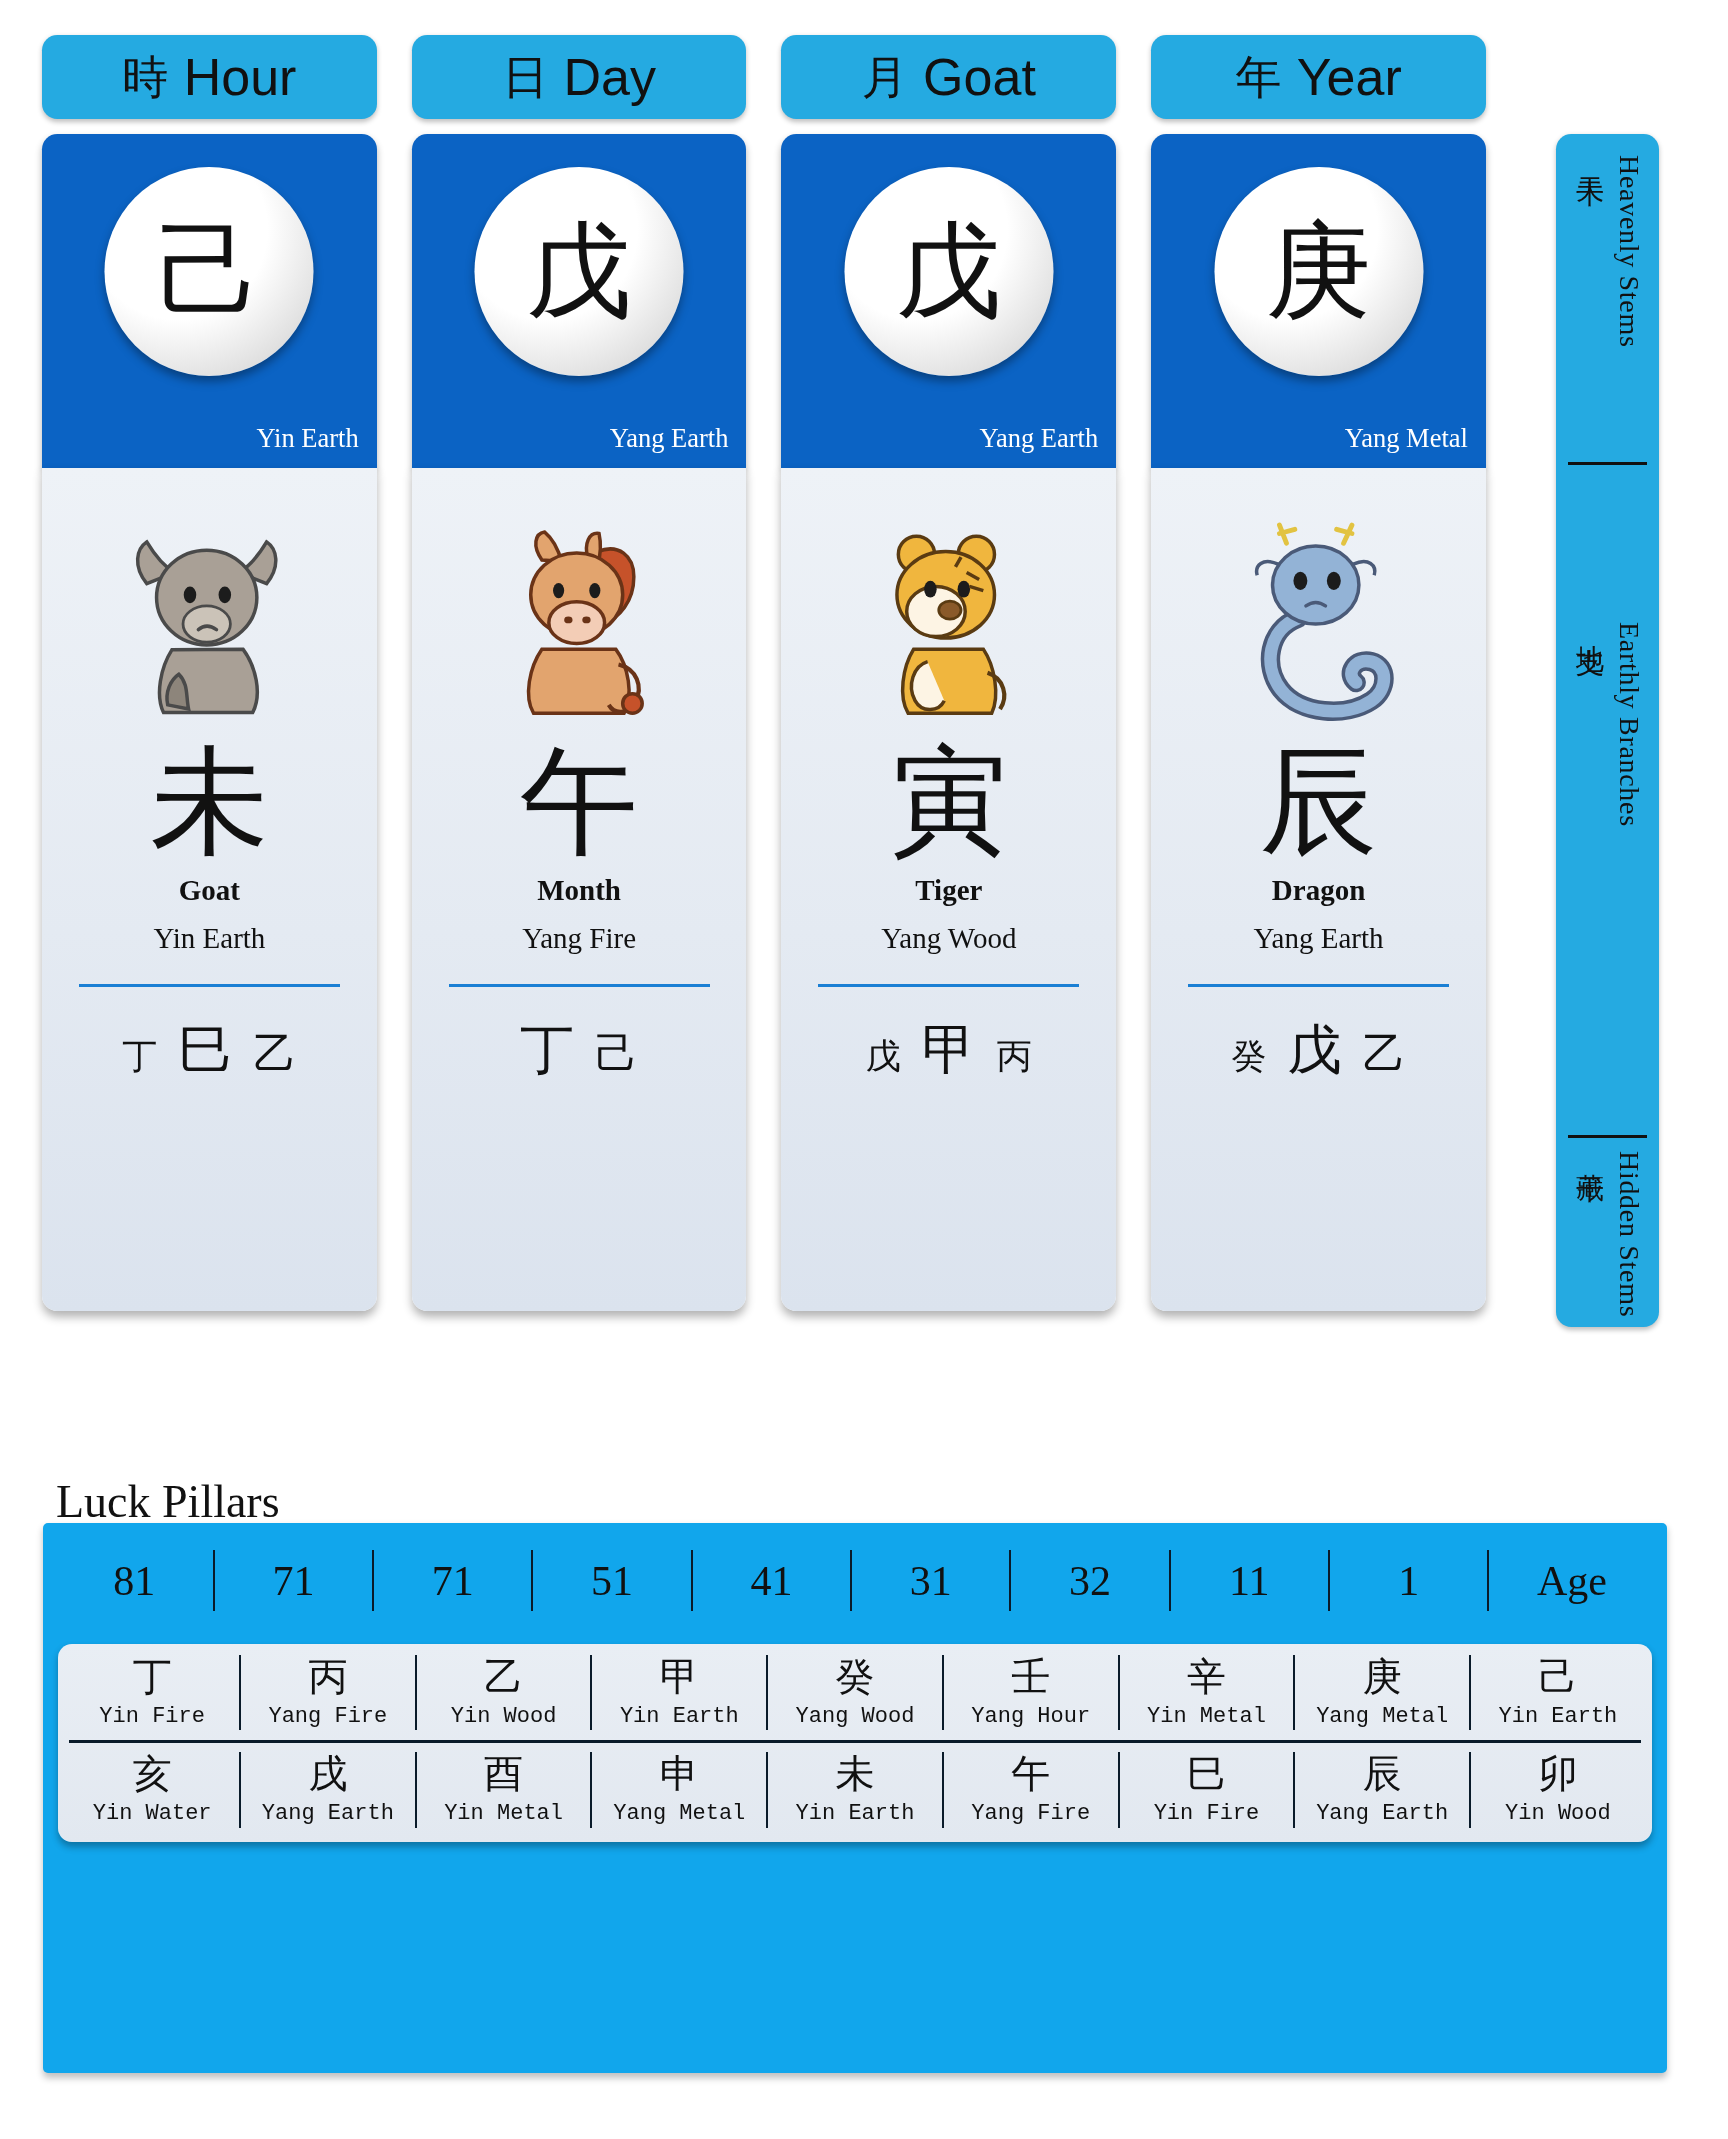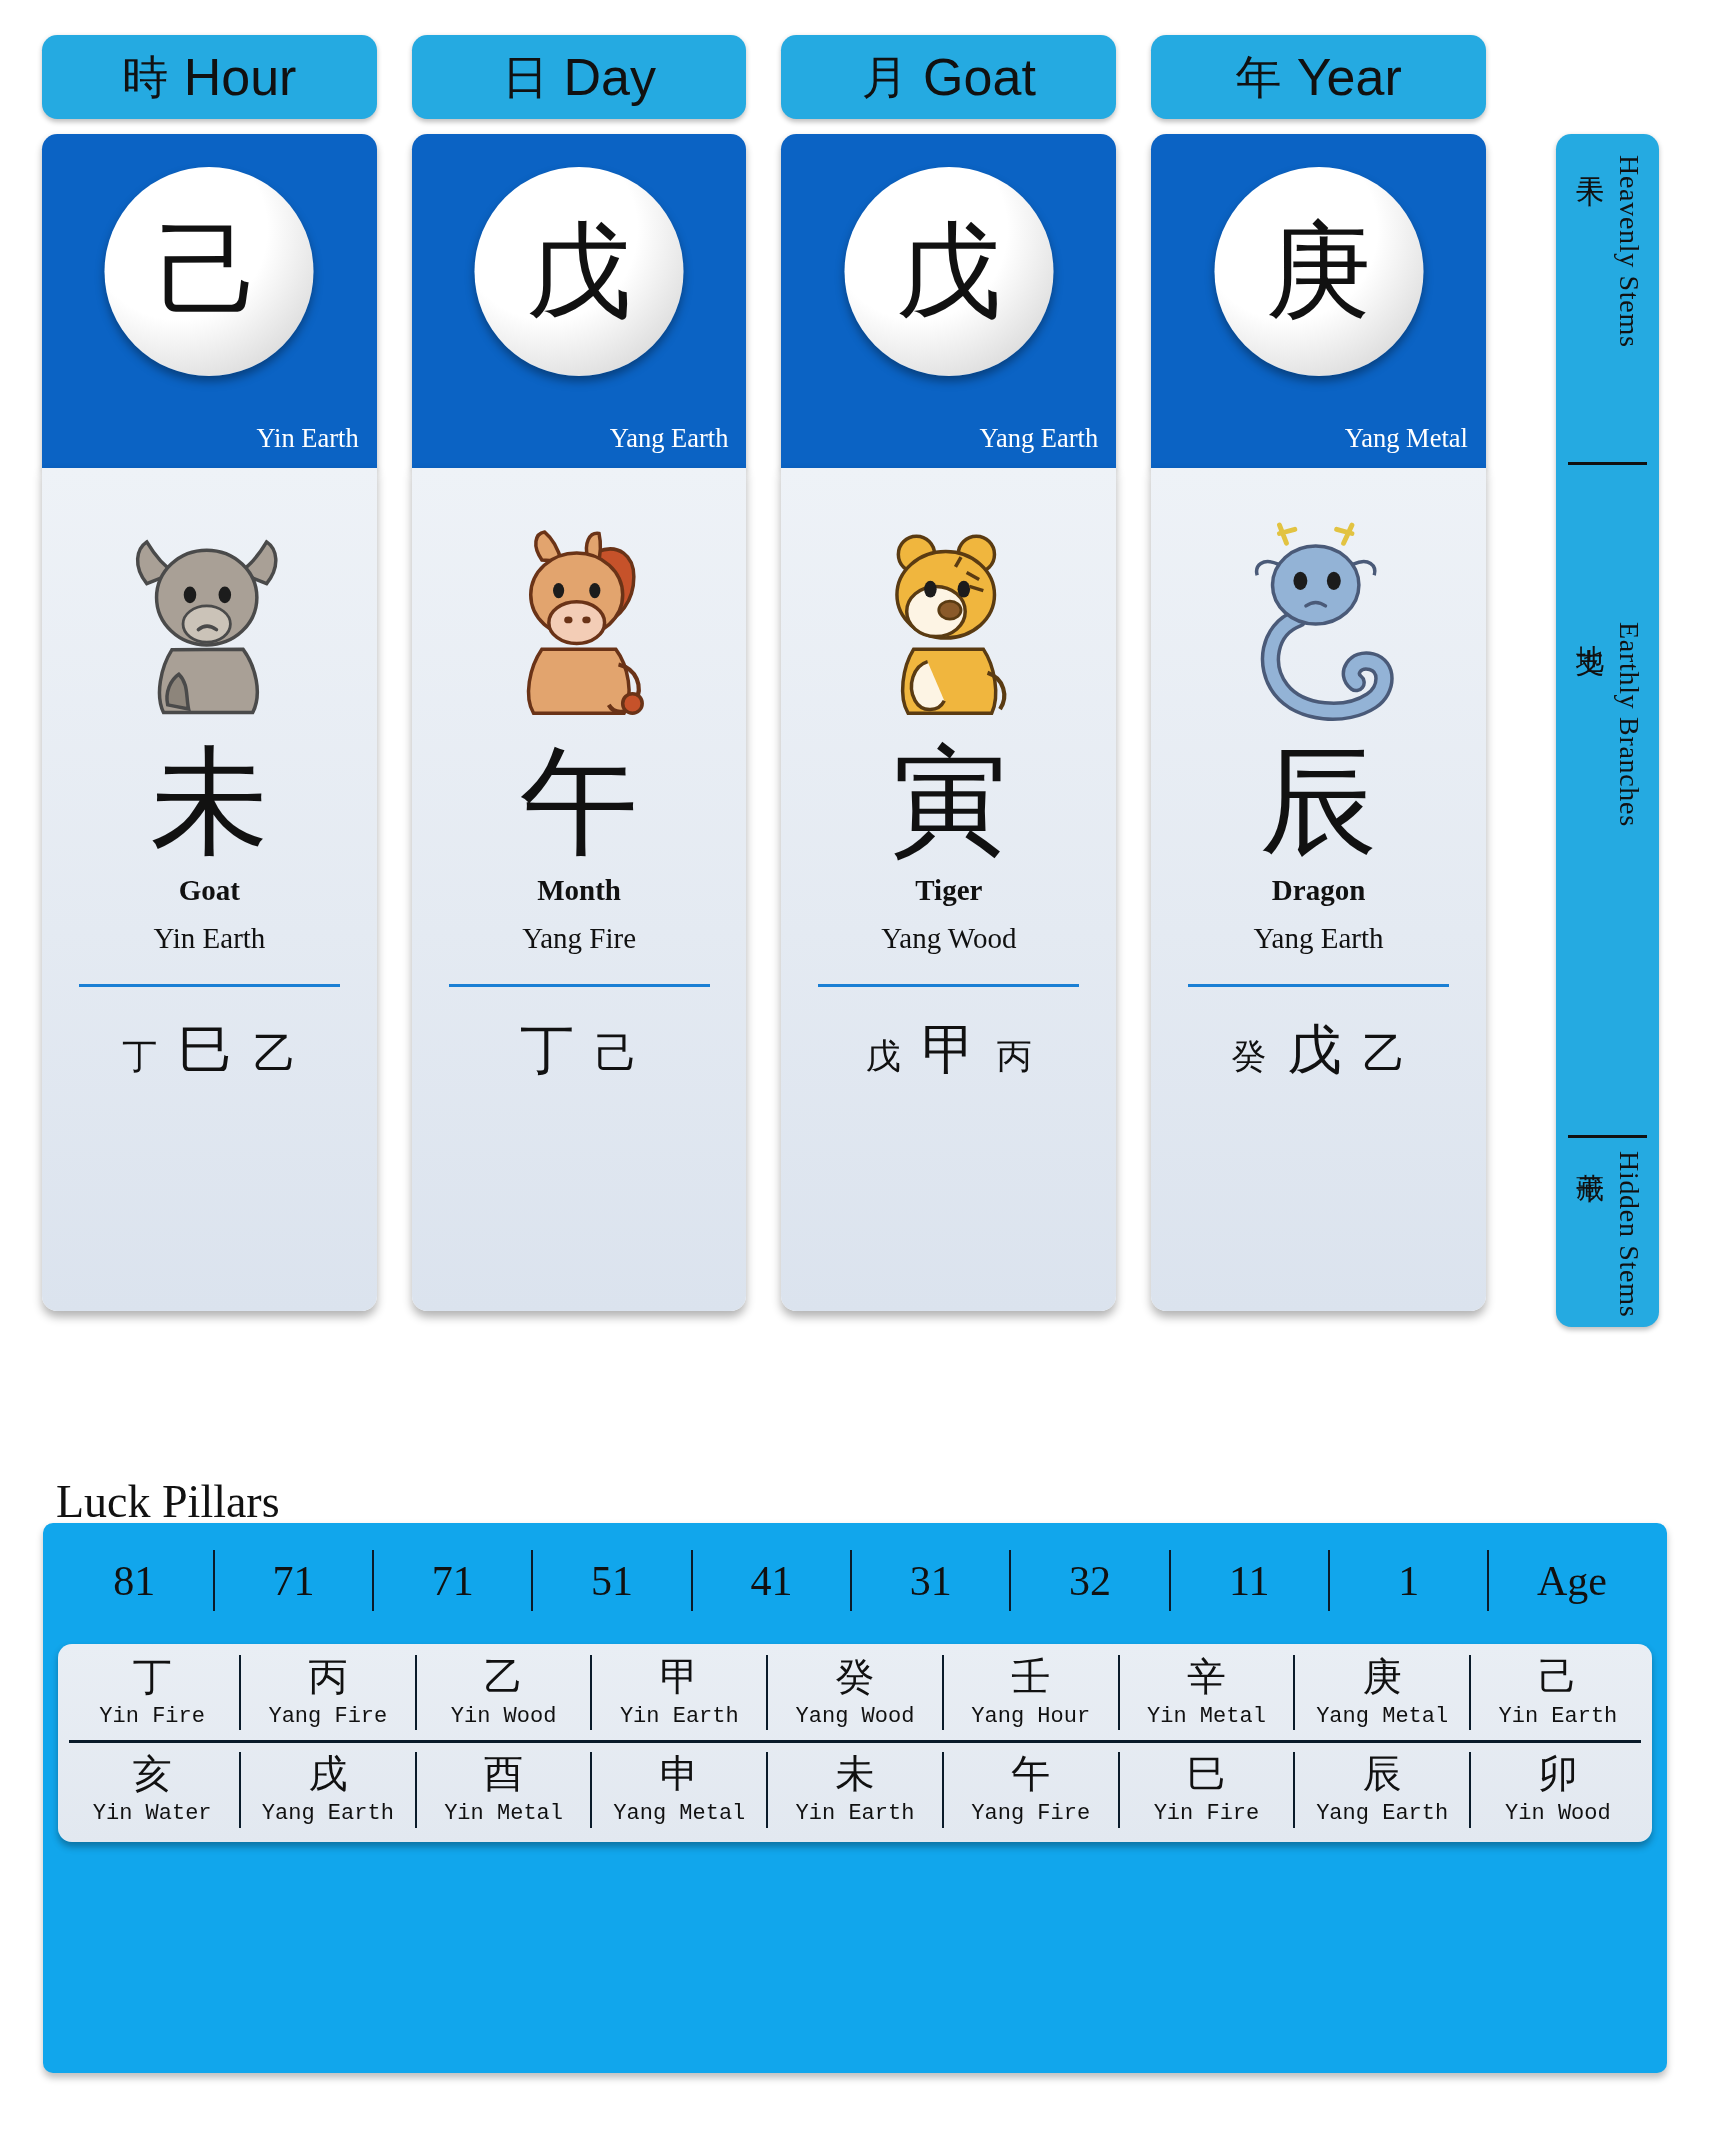--- a/index.html
+++ b/index.html
@@ -202,21 +202,21 @@
     font-family: "Liberation Serif", serif;
     color: #111;
   }
   #luck-panel {
     position: absolute;
     left: 43px;
     top: 1523px;
     width: 1624px;
     height: 550px;
     background: #11a6ec;
-    border-radius: 10px;
+    border-radius: 5px;
     box-shadow: 0 4.2px 7px rgba(0,0,0,0.25);
   }
   .age-row {
     display: flex;
     height: 115px;
     align-items: center;
     padding: 0 12.5px;
   }
   .age-cell {
     flex: 1;

